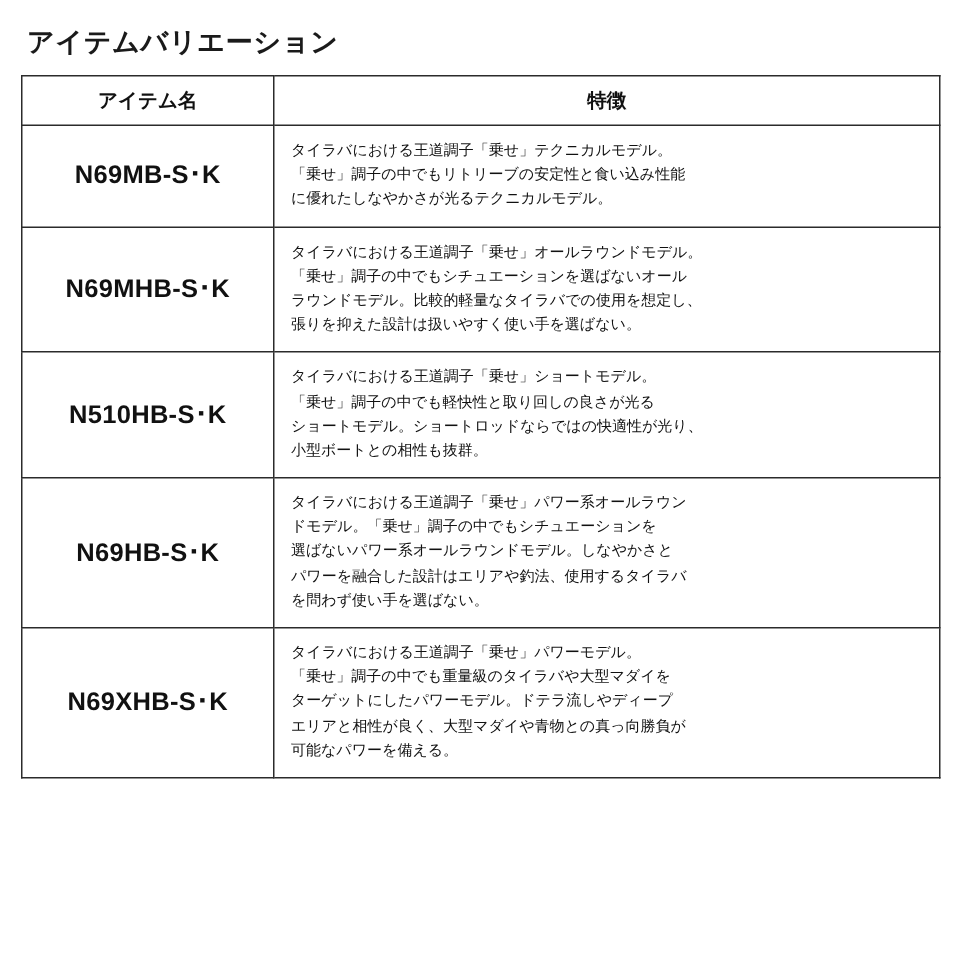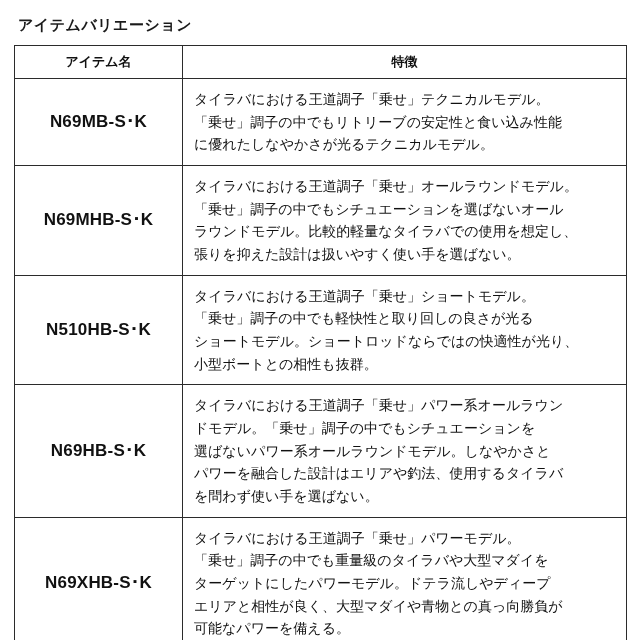--- a/index.html
+++ b/index.html
@@ -16,21 +16,21 @@
   }
   .page {
     width: 640px;
     height: 640px;
     box-sizing: border-box;
     padding: 14px 14px 10px 14px;
     display: flex;
     flex-direction: column;
   }
   .doc-title {
-    font-size: 15px;
+    font-size: 18px;
     font-weight: bold;
     letter-spacing: 0.5px;
     margin: 2px 0 10px 4px;
     color: #1a1a1a;
   }
   table.spec-table {
     border-collapse: collapse;
     width: 612px;
     table-layout: fixed;
     border: 1px solid #2b2b2b;
@@ -54,21 +54,21 @@
   td.item-name {
     text-align: center;
     font-size: 17px;
     font-weight: bold;
     letter-spacing: 0.2px;
     padding: 6px 4px;
     color: #111111;
   }
   td.item-feature {
     text-align: left;
-    font-size: 14px;
+    font-size: 10px;
     line-height: 1.62;
     padding: 9px 10px 9px 11px;
     color: #111111;
     white-space: pre-line;
   }
 </style>
 </head>
 <body>
 
 <div class="page">

